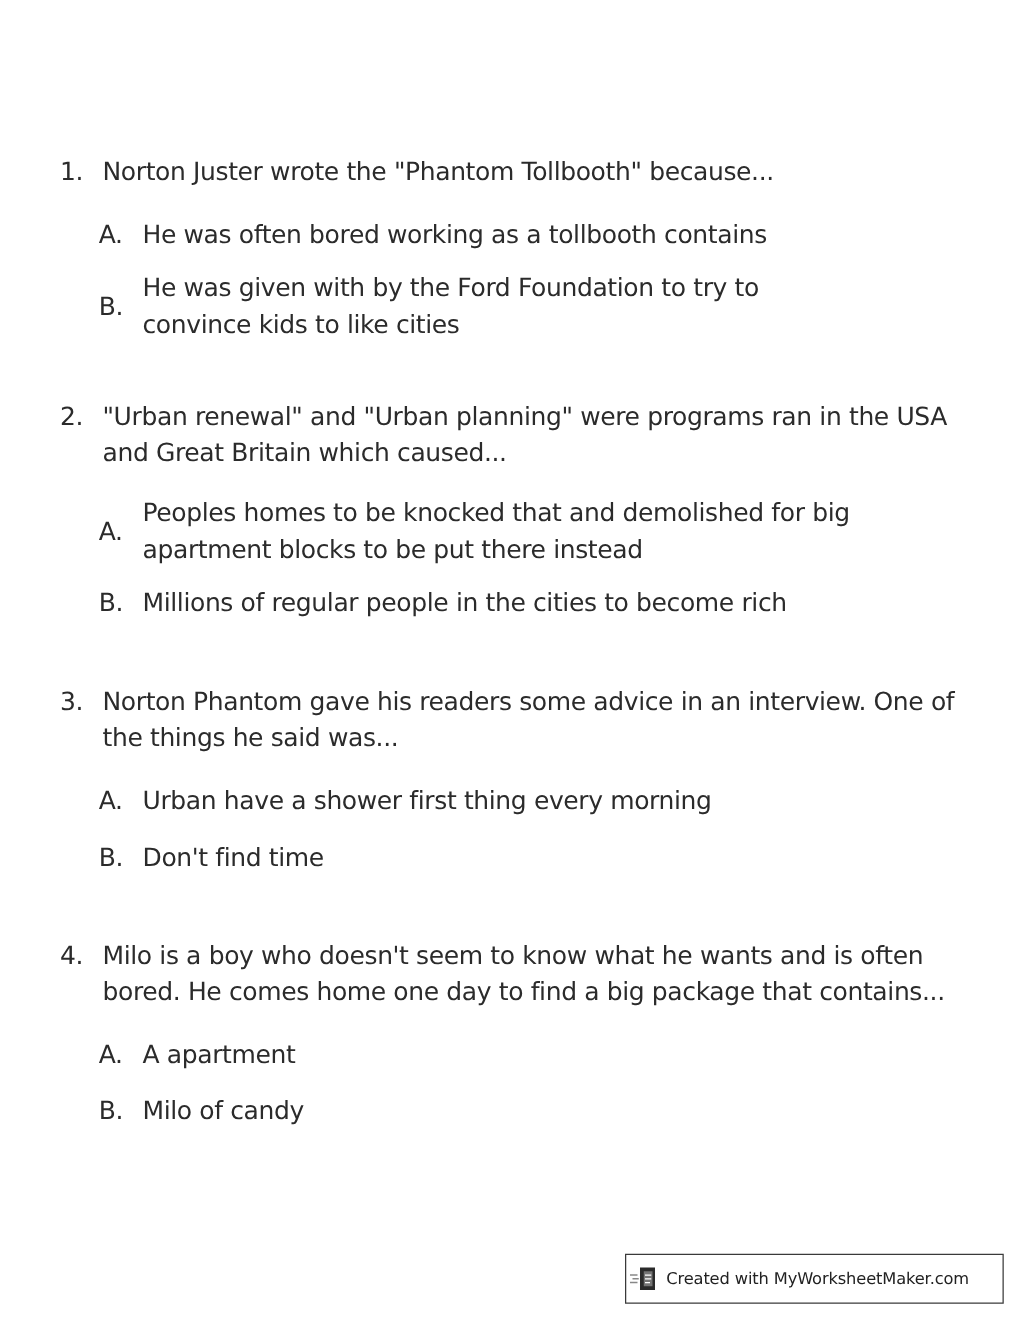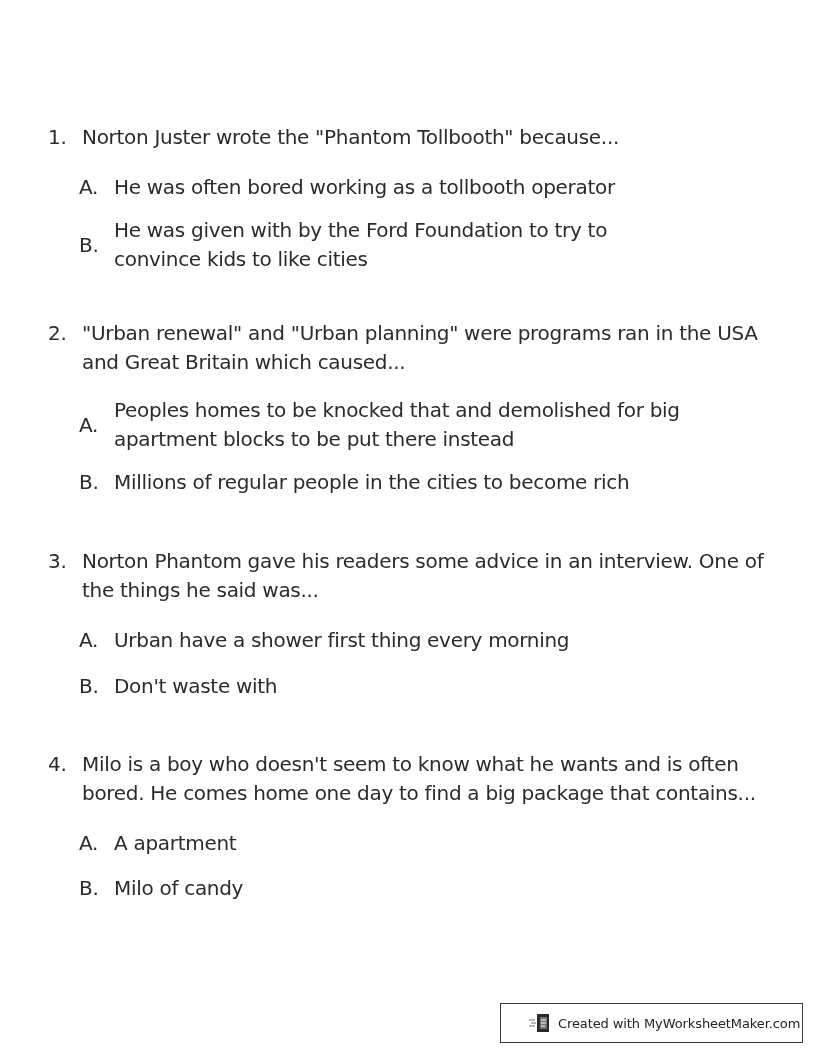--- a/index.html
+++ b/index.html
@@ -52,40 +52,40 @@
     .footer-badge {
       position: absolute;
       left: 500px;
       top: 1003px;
       width: 303px;
       height: 40px;
       border: 1.5px solid #3a3a3a;
       box-sizing: border-box;
       display: flex;
       align-items: center;
-      padding-left: 27px;
+      padding-left: 2px;
       font-size: 13px;
       color: #222;
       letter-spacing: -0.1px;
     }
     .footer-badge svg {
       margin-right: 6px;
     }
   </style>
 </head>
 <body>
 
 <div class="question" style="top:123px;">
   <div class="q-row">
     <span class="q-num">1.</span>
     <span class="q-text">Norton Juster wrote the "Phantom Tollbooth" because...</span>
   </div>
   <div class="option" style="margin-top:21px;">
     <span class="opt-letter">A.</span>
-    <span class="opt-text">He was often bored working as a tollbooth operator</span>
+    <span class="opt-text">He was often bored working as a tollbooth contains</span>
   </div>
   <div class="option" style="margin-top:14px; width:620px;">
     <span class="opt-letter">B.</span>
     <span class="opt-text">He was given with by the Ford Foundation to try to convince kids to like cities</span>
   </div>
 </div>
 
 <div class="question" style="top:319px;">
   <div class="q-row">
     <span class="q-num">2.</span>
@@ -105,21 +105,21 @@
   <div class="q-row">
     <span class="q-num">3.</span>
     <span class="q-text">Norton Phantom gave his readers some advice in an interview. One of the things he said was...</span>
   </div>
   <div class="option" style="margin-top:21px;">
     <span class="opt-letter">A.</span>
     <span class="opt-text">Urban have a shower first thing every morning</span>
   </div>
   <div class="option" style="margin-top:17px;">
     <span class="opt-letter">B.</span>
-    <span class="opt-text">Don't waste with</span>
+    <span class="opt-text">Don't find time</span>
   </div>
 </div>
 
 <div class="question" style="top:750px;">
   <div class="q-row">
     <span class="q-num">4.</span>
     <span class="q-text">Milo is a boy who doesn't seem to know what he wants and is often bored. He comes home one day to find a big package that contains...</span>
   </div>
   <div class="option" style="margin-top:21px;">
     <span class="opt-letter">A.</span>

